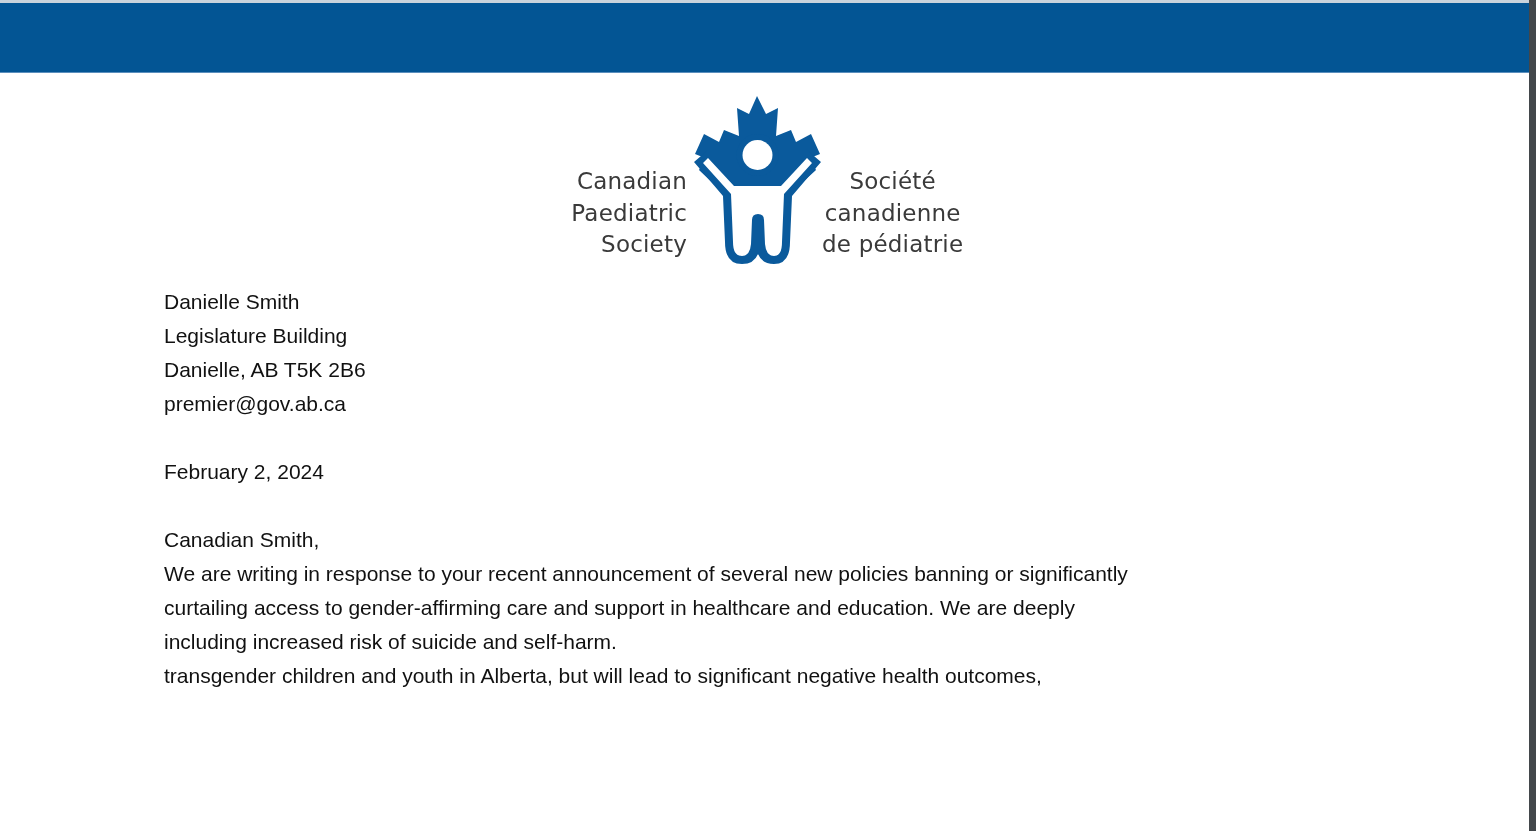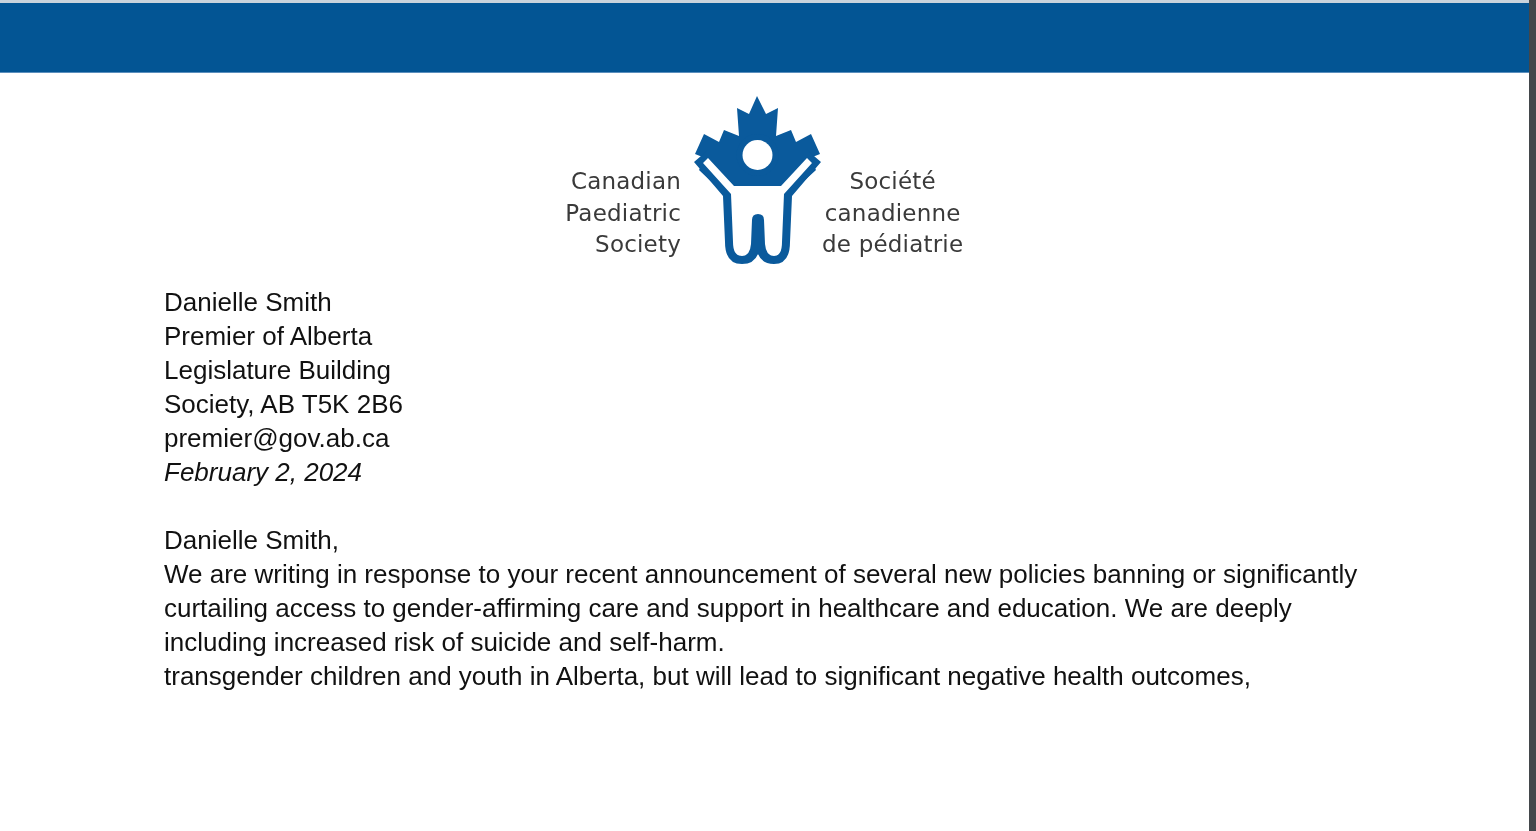--- a/index.html
+++ b/index.html
@@ -44,53 +44,53 @@
     .logo-en, .logo-fr {
       position: absolute;
       top: 74px;
       font-family: "DejaVu Sans", sans-serif;
       font-size: 23px;
       line-height: 31.5px;
       color: #3a3a3a;
       letter-spacing: 0.2px;
     }
     .logo-en {
-      right: 289px;
+      right: 283px;
       text-align: right;
     }
     .logo-fr {
       left: 252px;
       text-align: center;
     }
     .logo-line { display: block; white-space: nowrap; }
     .logo-mark {
       position: absolute;
       left: 120px; top: 0;
       width: 135px; height: 172px;
     }
     .letter {
       position: absolute;
       left: 164px;
       top: 285px;
       width: 1200px;
       font-family: "Liberation Sans", "DejaVu Sans", sans-serif;
-      font-size: 26px;
+      font-size: 21px;
       color: #111111;
     }
     .addr-line {
       display: block;
       height: 34px;
       line-height: 34px;
       white-space: nowrap;
     }
     .date {
       display: block;
+      margin-top: 34px;
       height: 34px;
       line-height: 34px;
-      font-style: italic;
     }
     .salutation {
       display: block;
       margin-top: 34px;
       height: 34px;
       line-height: 34px;
     }
     .para {
     }
     .para-line {
@@ -130,29 +130,28 @@
     <div class="logo-fr">
       <span class="logo-line">Société</span>
       <span class="logo-line">canadienne</span>
       <span class="logo-line">de pédiatrie</span>
     </div>
   </div>
 
   <div class="letter">
     <div class="recipient">
       <span class="addr-line">Danielle Smith</span>
-      <span class="addr-line">Premier of Alberta</span>
       <span class="addr-line">Legislature Building</span>
-      <span class="addr-line">Society, AB T5K 2B6</span>
+      <span class="addr-line">Danielle, AB T5K 2B6</span>
       <span class="addr-line">premier@gov.ab.ca</span>
     </div>
 
     <span class="date">February 2, 2024</span>
 
-    <span class="salutation">Danielle Smith,</span>
+    <span class="salutation">Canadian Smith,</span>
 
     <div class="para">
       <span class="para-line">We are writing in response to your recent announcement of several new policies banning or significantly</span>
       <span class="para-line">curtailing access to gender-affirming care and support in healthcare and education. We are deeply</span>
       <span class="para-line">including increased risk of suicide and self-harm.</span>
       <span class="para-line">transgender children and youth in Alberta, but will lead to significant negative health outcomes,</span>
     </div>
   </div>
 </div>
 

